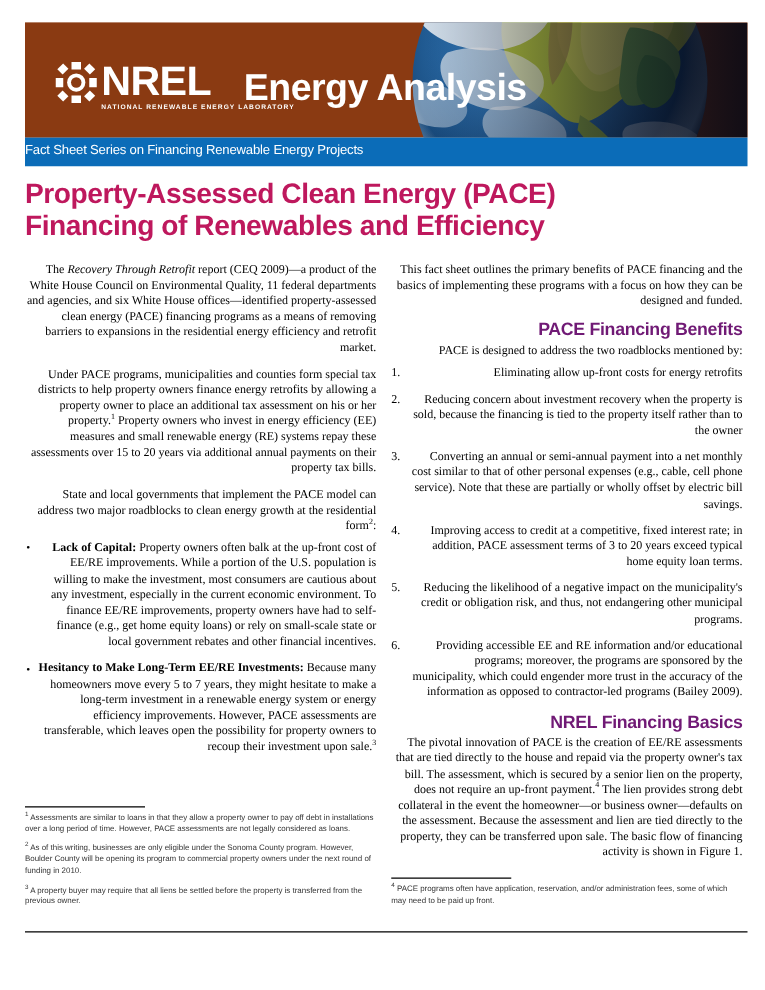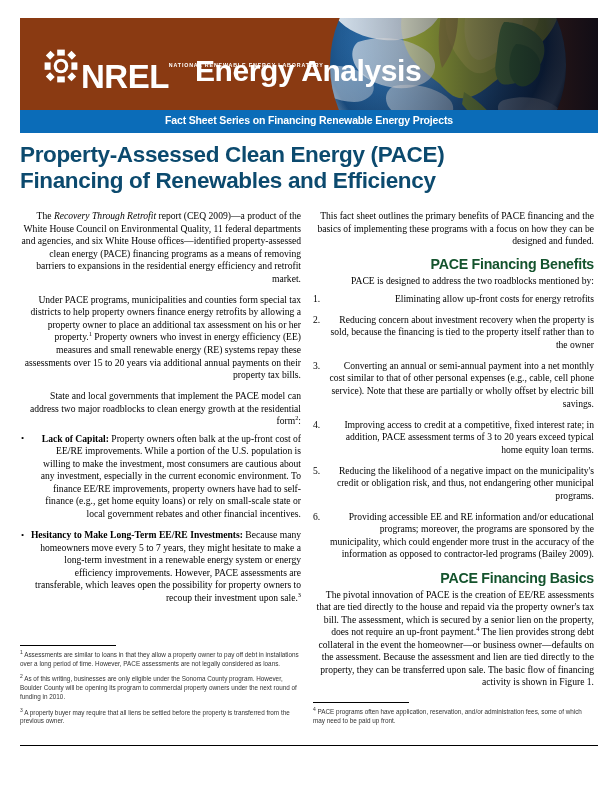--- a/index.html
+++ b/index.html
@@ -64,21 +64,21 @@
     z-index: 6;
     display: flex;
     align-items: flex-start;
   }
   .logo-mark {
     width: 34px;
     height: 34px;
     margin-right: 3px;
     margin-top: 1px;
   }
-  .logo-text-wrap { display: flex; flex-direction: row; margin-top: 12px; }
+  .logo-text-wrap { display: flex; flex-direction: column; }
   .logo-nrel {
     font-family: "Liberation Sans", sans-serif;
     font-weight: bold;
     font-size: 33px;
     letter-spacing: -0.5px;
     line-height: 33px;
     color: #ffffff;
   }
   .logo-sub {
     font-family: "Liberation Sans", sans-serif;
@@ -108,39 +108,38 @@
     left: 20px;
     top: 110px;
     width: 578px;
     height: 23px;
     background: #0b6cb8;
   }
   .blue-strip-text {
     position: absolute;
     left: 0; right: 0;
     top: 4px;
-    text-align: center;
-    font-family: "Liberation Sans", sans-serif;
-    font-weight: bold;
+    font-family: "Liberation Sans", sans-serif;
+    font-weight: normal;
     font-size: 10.5px;
     letter-spacing: -0.15px;
     color: #ffffff;
   }
 
   
   .doc-title {
     position: absolute;
     left: 20px;
     top: 142px;
     width: 560px;
     font-family: "Liberation Sans", sans-serif;
     font-weight: bold;
     font-size: 22.5px;
     line-height: 26px;
-    color: #0c4a6e;
+    color: #be185d;
     letter-spacing: -0.35px;
   }
   .doc-title .l2 { display: block; }
 
   
   .col {
     position: absolute;
     top: 210px;
     width: 281px;
     font-size: 9.6px;
@@ -195,21 +194,21 @@
     left: 0;
     top: 0;
   }
 
   
   h2.sec {
     font-family: "Liberation Sans", sans-serif;
     font-weight: bold;
     font-size: 14.2px;
     line-height: 16px;
-    color: #14532d;
+    color: #701a75;
     margin: 8px 0 3px 0;
     letter-spacing: -0.25px;
   }
 
   sup {
     font-size: 6.4px;
     vertical-align: super;
     line-height: 0;
   }
 
@@ -397,21 +396,21 @@
 
     <ol class="nums">
       <li>Eliminating allow up-front costs for energy retrofits</li>
       <li>Reducing concern about investment recovery when the property is sold, because the financing is tied to the property itself rather than to the owner</li>
       <li>Converting an annual or semi-annual payment into a net monthly cost similar to that of other personal expenses (e.g., cable, cell phone service). Note that these are partially or wholly offset by electric bill savings.</li>
       <li>Improving access to credit at a competitive, fixed interest rate; in addition, PACE assessment terms of 3 to 20 years exceed typical home equity loan terms.</li>
       <li>Reducing the likelihood of a negative impact on the municipality's credit or obligation risk, and thus, not endangering other municipal programs.</li>
       <li>Providing accessible EE and RE information and/or educational programs; moreover, the programs are sponsored by the municipality, which could engender more trust in the accuracy of the information as opposed to contractor-led programs (Bailey 2009).</li>
     </ol>
 
-    <h2 class="sec">PACE Financing Basics</h2>
+    <h2 class="sec">NREL Financing Basics</h2>
 
     <p><span>The pivotal innovation of PACE is the creation of EE/RE assessments that are tied directly to the house and repaid via the property owner's tax bill. The assessment, which is secured by a senior lien on the property, does not require an up-front payment.</span><sup>4</sup><span> The lien provides strong debt collateral in the event the homeowner—or business owner—defaults on the assessment. Because the assessment and lien are tied directly to the property, they can be transferred upon sale. The basic flow of financing activity is shown in Figure 1.</span></p>
   </div>
 
   <div class="fn-rule fn-rule-left"></div>
   <div class="footnotes left">
     <p><sup>1</sup><span> Assessments are similar to loans in that they allow a property owner to pay off debt in installations over a long period of time. However, PACE assessments are not legally considered as loans.</span></p>
     <p><sup>2</sup><span> As of this writing, businesses are only eligible under the Sonoma County program. However, Boulder County will be opening its program to commercial property owners under the next round of funding in 2010.</span></p>
     <p><sup>3</sup><span> A property buyer may require that all liens be settled before the property is transferred from the previous owner.</span></p>
   </div>

